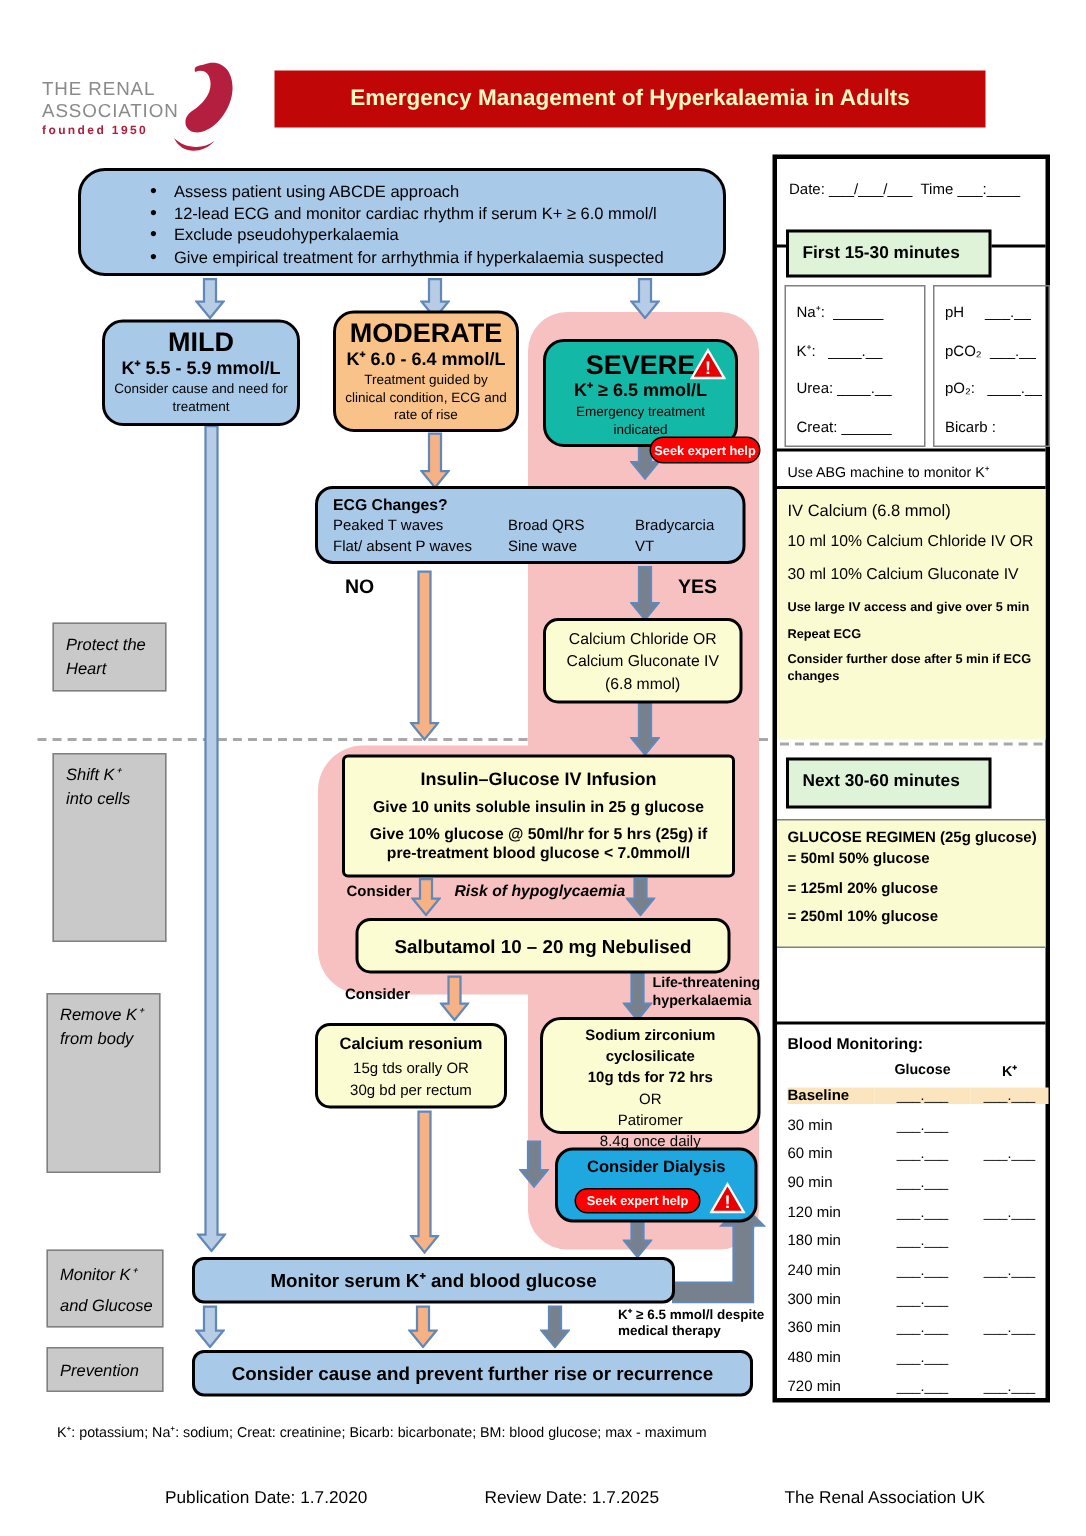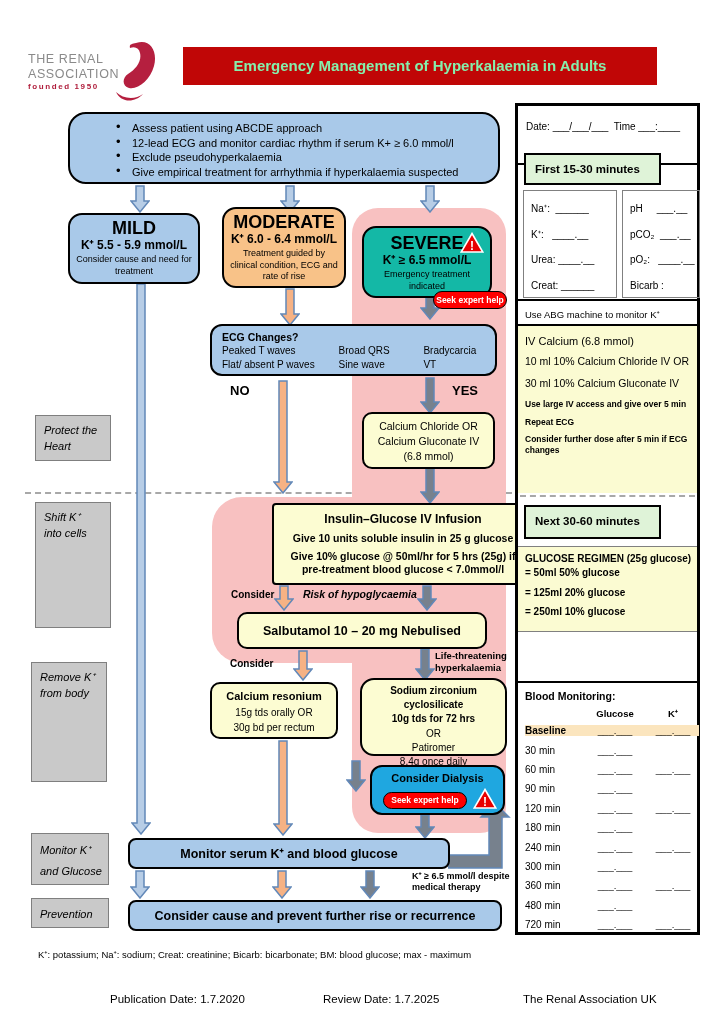--- a/index.html
+++ b/index.html
@@ -6,49 +6,49 @@
   #page{position:relative;width:724px;height:1024px;background:#fff;overflow:hidden;
         font-family:"Liberation Sans",sans-serif;color:#000;}
   .abs{position:absolute;box-sizing:border-box;}
   .box{position:absolute;box-sizing:border-box;border:2px solid #000;}
   .blue{background:#A9C9E9;}
   .yellow{background:#FCFCD2;}
   .tc{text-align:center;}
   .b{font-weight:bold;}
   .pre{white-space:pre-line;}
   
-  .banner{left:183px;top:47px;width:474px;height:38px;background:#C00606;color:#86efac;
+  .banner{left:183px;top:47px;width:474px;height:38px;background:#C00606;color:#fef9c3;
           font-size:15px;font-weight:bold;text-align:center;line-height:38px;}
   .logo{left:28px;top:52px;width:150px;height:60px;}
   .logo .l1,.logo .l2{font-size:12.5px;color:#8A8A8A;letter-spacing:.6px;line-height:15px;}
   .logo .l3{font-size:8px;color:#B01E3C;letter-spacing:1.6px;font-weight:bold;}
   .logo svg{position:absolute;left:86px;top:-12px;}
   
   .dash-main{left:25px;top:492px;width:487px;height:0;border-top:2px dashed #A8A8A8;}
   .pink1{left:352px;top:208px;width:154px;height:625px;background:#F8C1C1;border-radius:26px;}
   .pink2{left:212px;top:497px;width:293px;height:166px;background:#F8C1C1;border-radius:30px;}
   
-  .assess{left:68px;top:112px;width:432px;height:72px;border-radius:18px;padding:7px 6px 0 46px;font-size:11px;}
+  .assess{left:52px;top:112px;width:432px;height:72px;border-radius:18px;padding:7px 6px 0 46px;font-size:11px;}
   .bullet{position:relative;line-height:14.5px;padding-left:16px;}
   .bullet::before{content:"•";position:absolute;left:0;top:-1px;font-size:13px;}
   .mild{left:68px;top:213px;width:132px;height:71px;border-radius:14px;padding-top:5px;}
   .moderate{left:222px;top:207px;width:124px;height:81px;border-radius:14px;background:#F8C288;padding-top:5px;}
   .severe{left:362px;top:226px;width:130px;height:72px;border-radius:14px;background:#14b8a6;padding-top:7px;}
   .cat-t{font-size:18px;font-weight:bold;line-height:17px;}
   .cat-r{font-size:12px;font-weight:bold;line-height:16px;}
   .cat-n{font-size:9px;line-height:11.5px;padding:1px 6px 0 6px;}
   .pill{position:absolute;background:#FE0000;border:1px solid #000;border-radius:10px;color:#fff;
         font-size:8.5px;font-weight:bold;text-align:center;box-sizing:border-box;}
   .ecg{left:210px;top:324px;width:287px;height:52px;border-radius:12px;padding:5px 8px 0 10px;}
   .ecg-title{font-size:10.5px;font-weight:bold;line-height:13px;}
   .ecg-grid{display:grid;grid-template-columns:44% 32% 24%;font-size:10px;line-height:14px;}
   .noyes{font-size:13px;font-weight:bold;}
   .calcbox{left:362px;top:412px;width:133px;height:57px;border-radius:10px;padding-top:5px;
            font-size:10.5px;font-weight:normal;line-height:15px;}
-  .insulin{left:228px;top:503px;width:262px;height:82px;border-radius:4px;padding:7px 10px 0 10px;margin-left:44px;}
+  .insulin{left:228px;top:503px;width:262px;height:82px;border-radius:4px;padding:7px 10px 0 10px;}
   .ins-t{font-size:12px;font-weight:bold;line-height:15px;}
   .ins-l{font-size:10.5px;font-weight:bold;line-height:13px;margin-top:5px;}
   .small-b{font-size:10px;font-weight:bold;}
   .risk{font-style:italic;font-size:10.5px;font-weight:bold;}
   .salb{left:237px;top:612px;width:250px;height:37px;border-radius:10px;font-size:12.5px;
         font-weight:bold;line-height:35px;}
   .lifethr{left:435px;top:650px;width:76px;font-size:9.5px;font-weight:bold;line-height:12px;}
   .reson{left:210px;top:682px;width:128px;height:57px;border-radius:10px;padding-top:5px;font-size:10px;line-height:15.5px;}
   .zirc{left:360px;top:678px;width:147px;height:78px;border-radius:14px;padding-top:4px;font-size:10px;line-height:14.2px;}
   .dialysis{left:370px;top:765px;width:135px;height:50px;border-radius:12px;background:#1FA7E0;}

